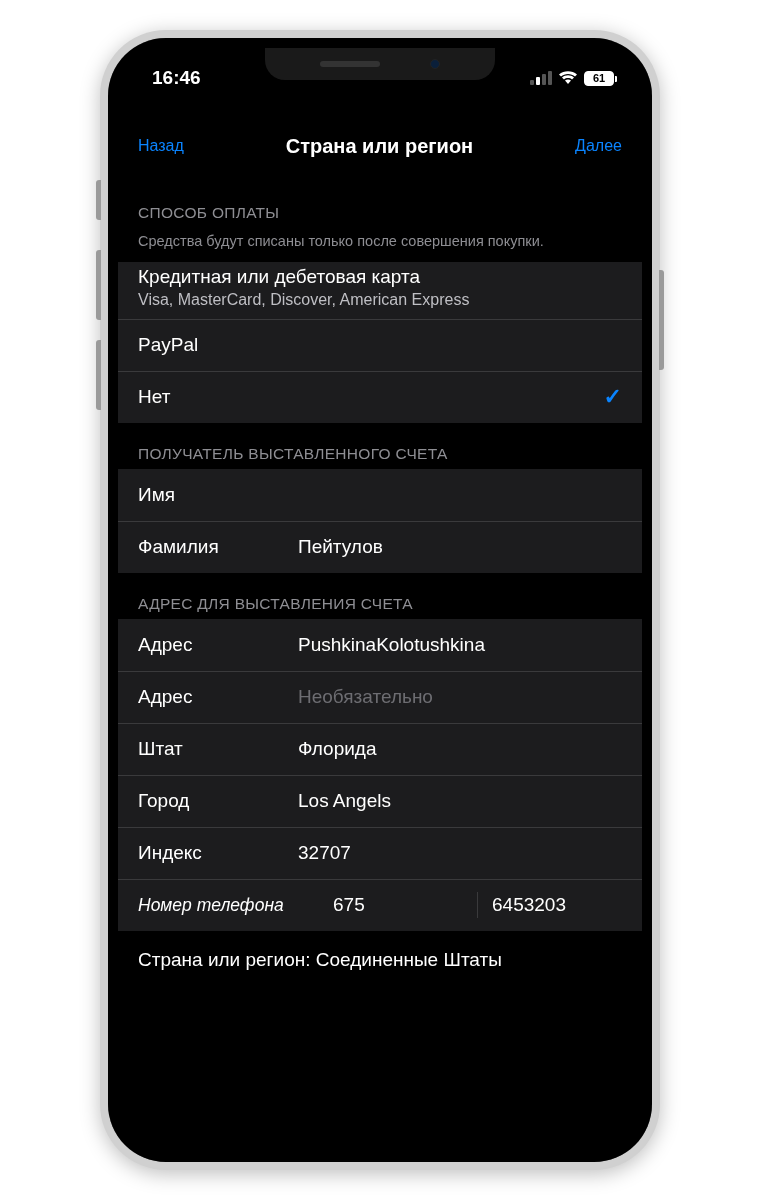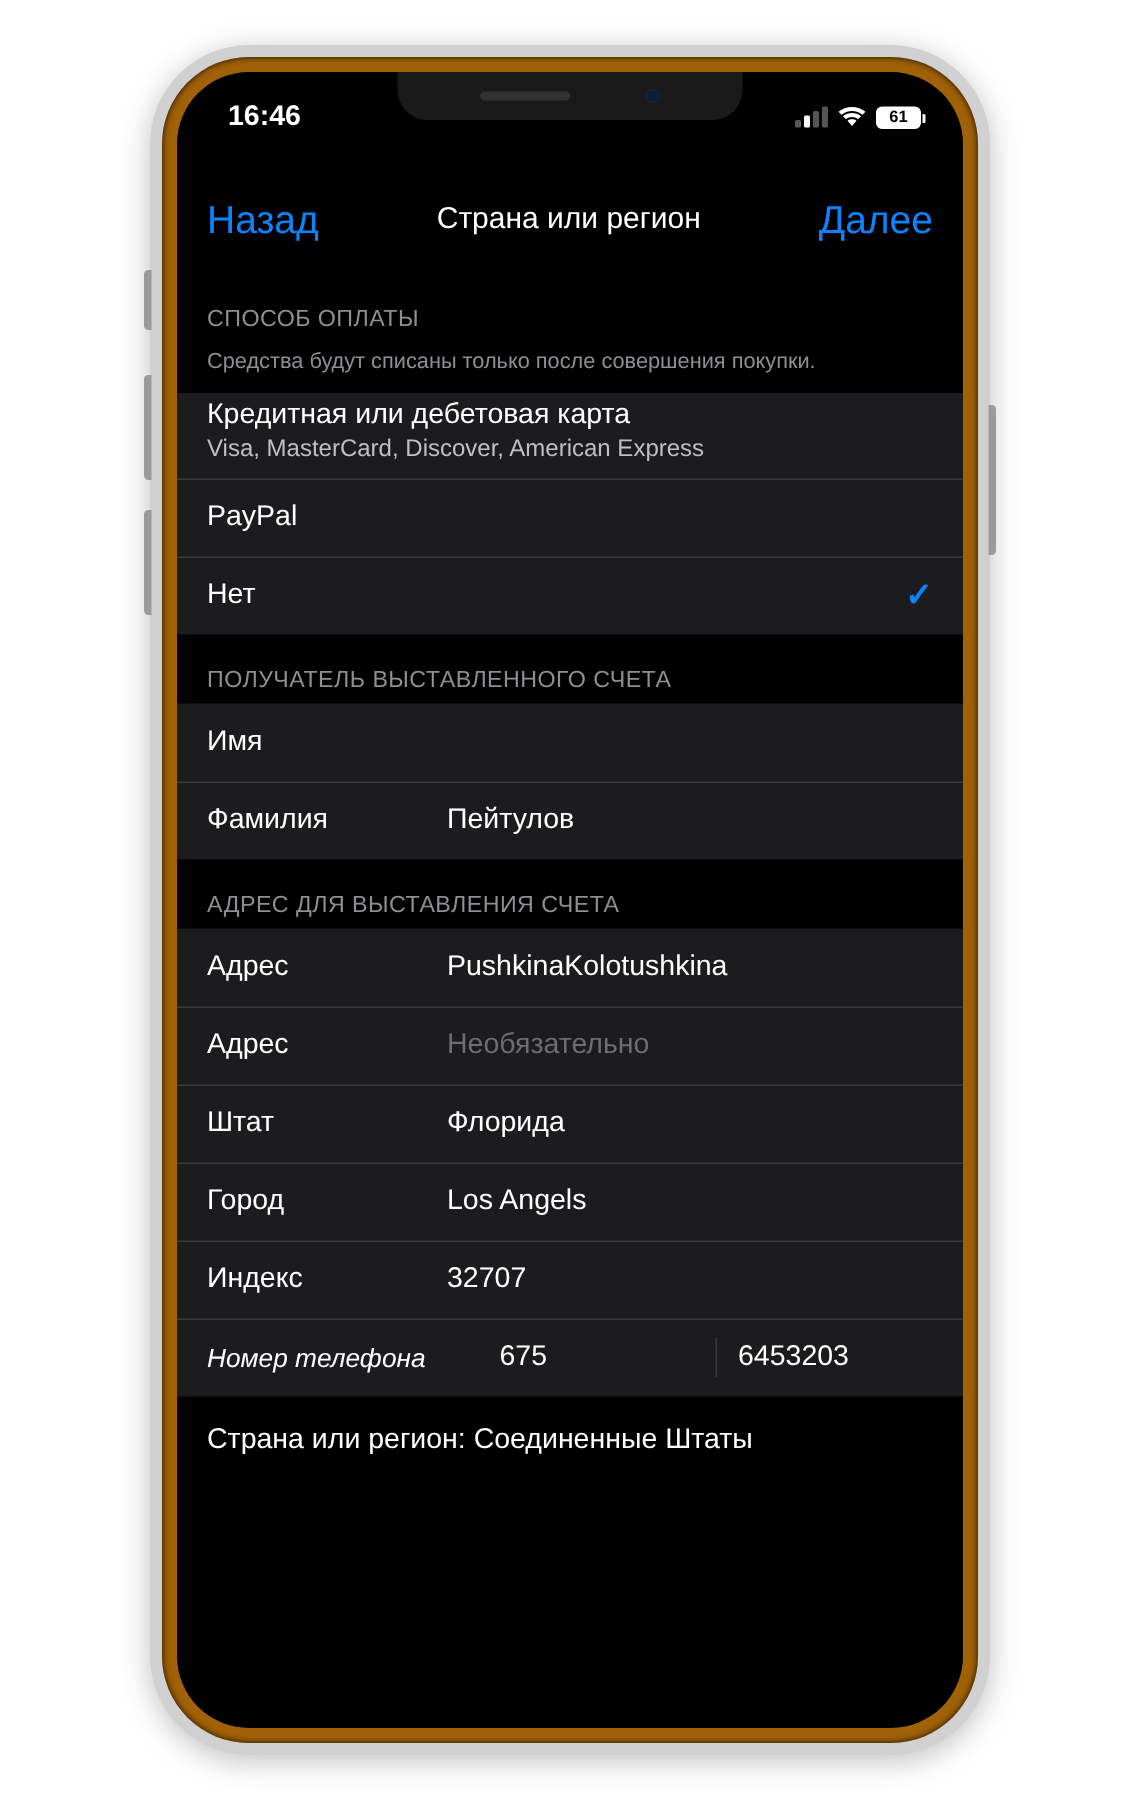--- a/index.html
+++ b/index.html
@@ -15,21 +15,21 @@
     height: 1140px;
     background: #d0d0d0;
     border-radius: 66px;
     padding: 8px;
     box-shadow: 0 4px 20px rgba(0,0,0,0.25);
     position: relative;
   }
   .phone-inner {
     width: 100%;
     height: 100%;
-    background: #a16207;
+    background: #000000;
     border-radius: 58px;
     padding: 10px;
     box-shadow: inset 0 0 5px rgba(0,0,0,0.9);
     position: relative;
   }
   .screen {
     width: 100%;
     height: 100%;
     background: #000000;
     border-radius: 48px;
@@ -91,22 +91,22 @@
 
   
   .nav-bar {
     height: 56px;
     display:flex;
     align-items:center;
     justify-content:space-between;
     padding:0 20px;
     margin-top: 22px;
   }
-  .nav-link { color:#0a84ff; font-size:26px; }
-  .nav-title { color:#fff; font-size:20px; font-weight:400; }
+  .nav-link { color:#0a84ff; font-size:16px; }
+  .nav-title { color:#fff; font-size:20px; font-weight:700; }
 
   .content { padding-top: 8px; }
 
   .section-header {
     color:#8e8e93;
     font-size:15.5px;
     padding: 22px 20px 6px 20px;
     text-transform: uppercase;
     letter-spacing: 0.3px;
   }

